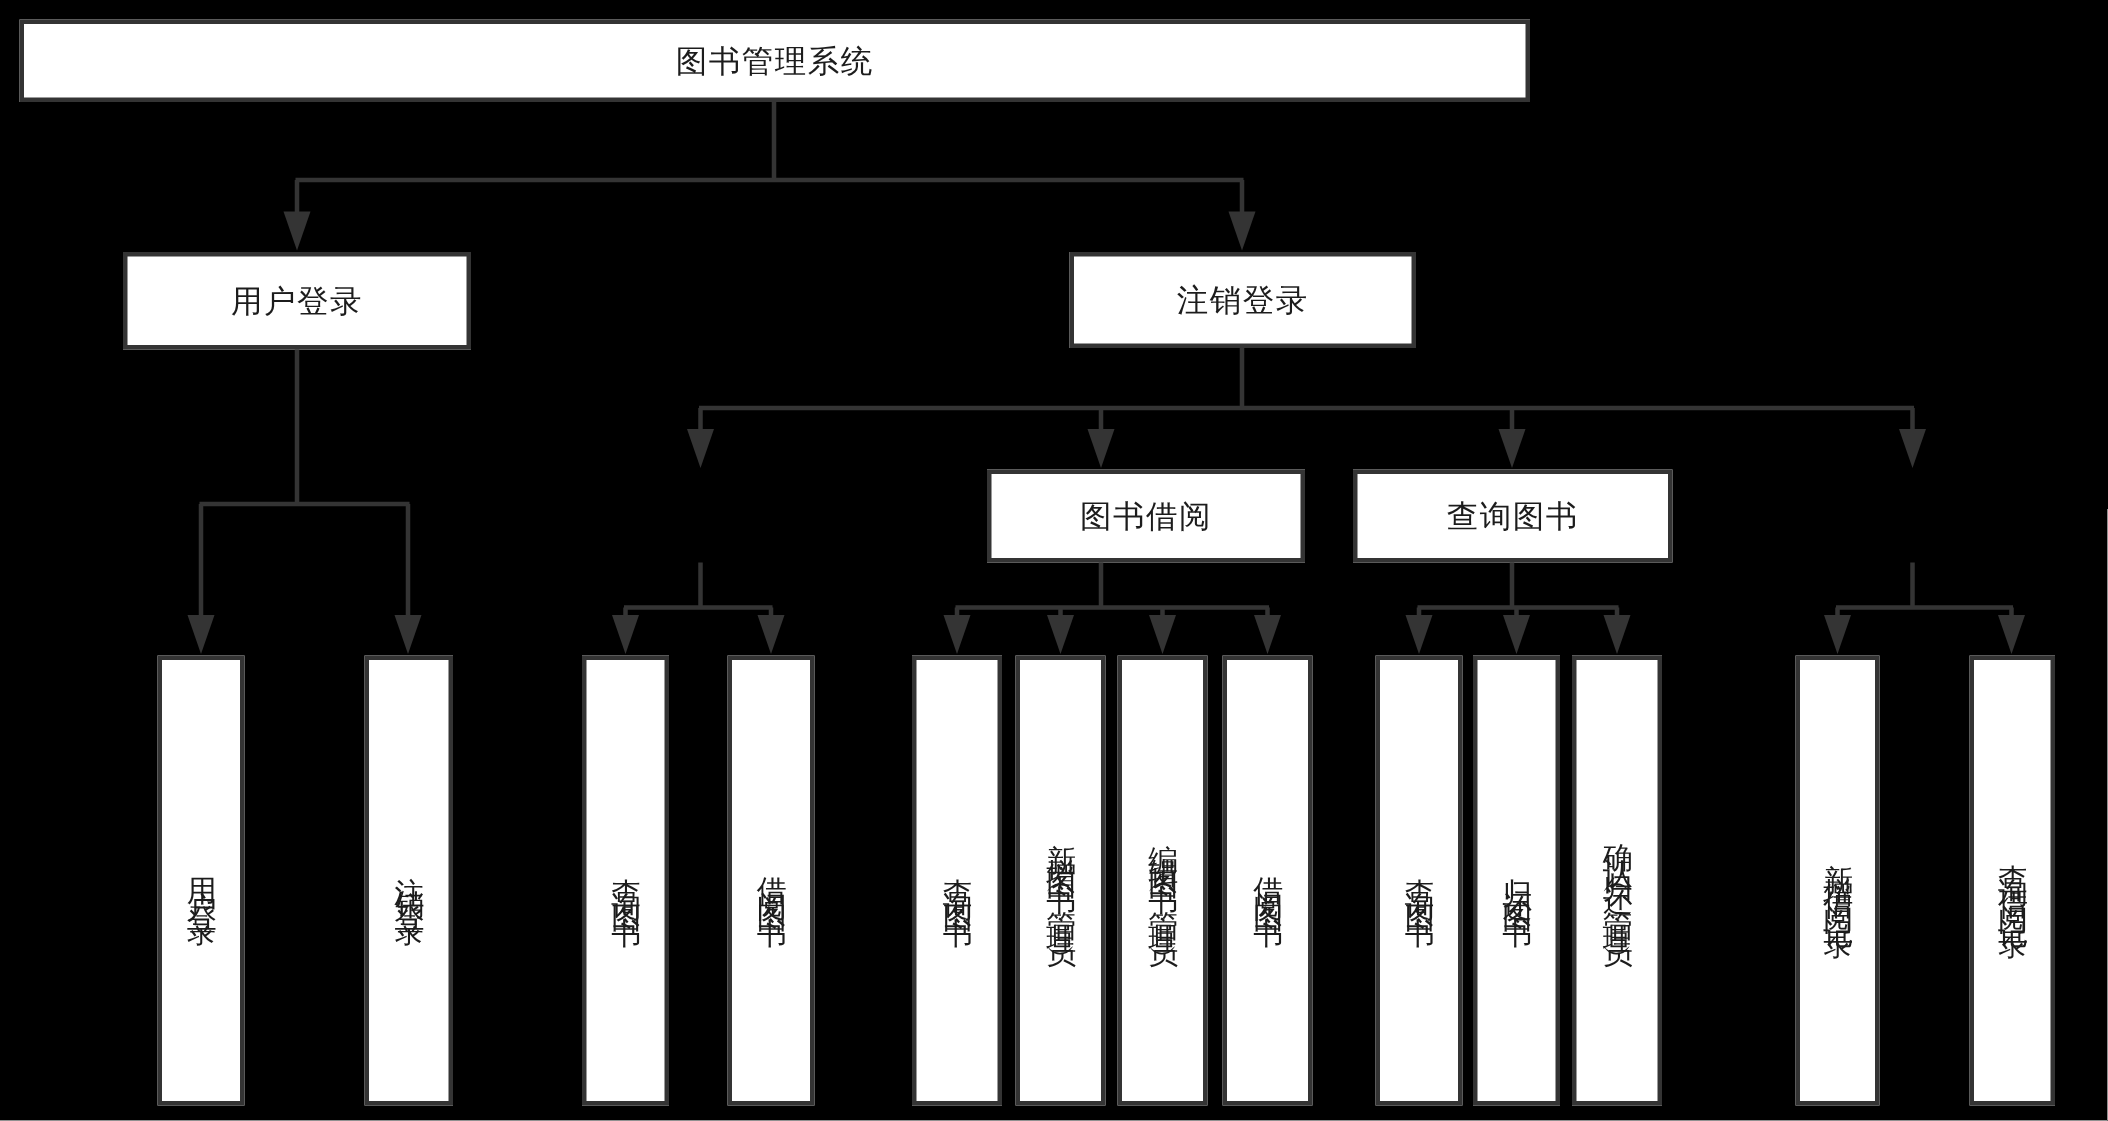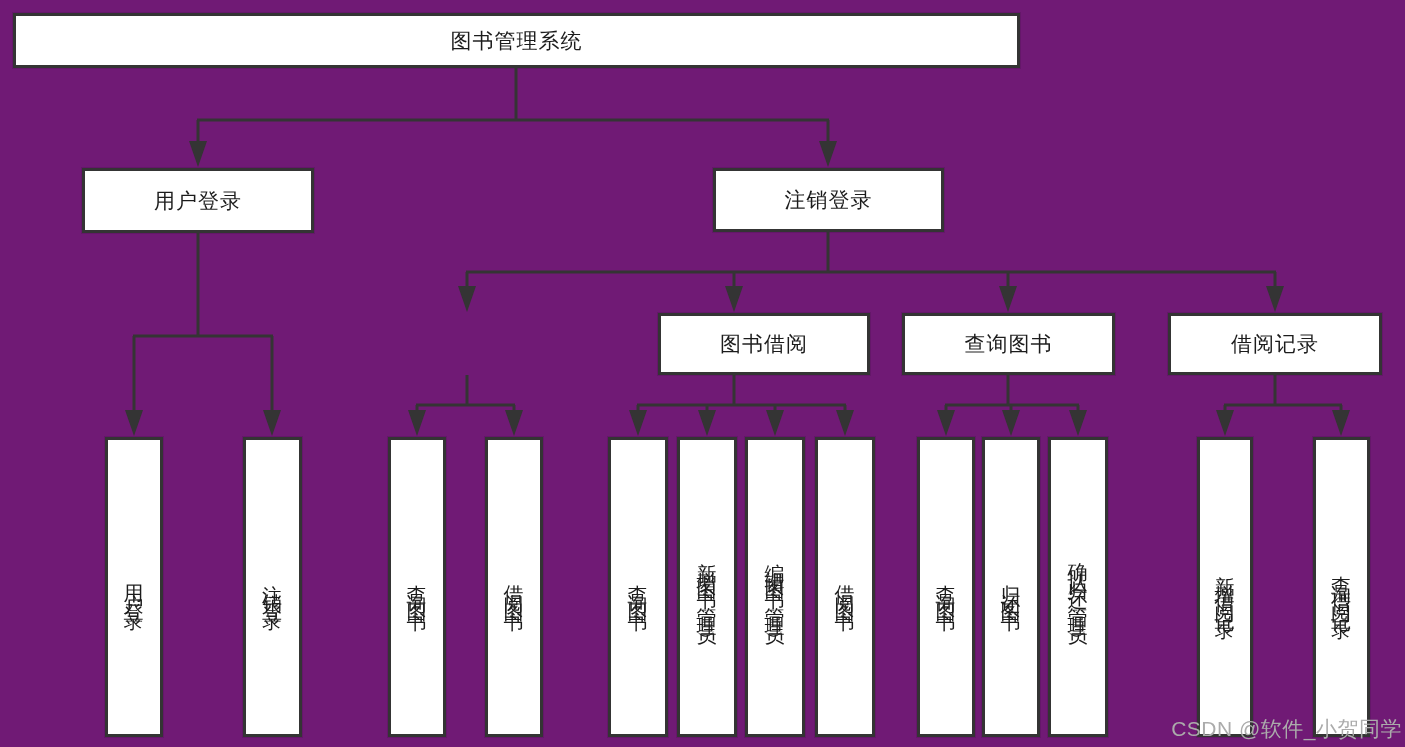--- a/index.html
+++ b/index.html
@@ -1,19 +1,19 @@
 <!DOCTYPE html>
 <html><head>
 <meta charset="utf-8">
 <style>
   html,body{margin:0;padding:0;background:#ffffff;}
   .canvas{
     position:relative;
     width:1405px;height:747px;
-    background:#701a75;
+    background:#000000;
     font-family:"Liberation Sans", sans-serif;
     overflow:hidden;
   }
   .connectors{
     position:absolute;left:0;top:0;z-index:3;pointer-events:none;
   }
   .node{
     position:absolute;
     box-sizing:border-box;
     background:#ffffff;
@@ -93,23 +93,20 @@
   <div class="node hbox" style="left:713px;top:168px;width:231px;height:64px">
     <span>注销登录</span>
   </div>
 
   <div class="node hbox" style="left:658px;top:313px;width:212px;height:62px">
     <span>图书借阅</span>
   </div>
   <div class="node hbox" style="left:902px;top:313px;width:213px;height:62px">
     <span>查询图书</span>
   </div>
-  <div class="node hbox" style="left:1168px;top:313px;width:214px;height:62px">
-    <span>借阅记录</span>
-  </div>
 
   <div class="node leaf" style="left:105px;width:58px">
     <span class="vtext">用户登录</span>
   </div>
   <div class="node leaf" style="left:243px;width:59px">
     <span class="vtext">注销登录</span>
   </div>
 
   <div class="node leaf" style="left:388px;width:58px">
     <span class="vtext">查询图书</span>
@@ -141,15 +138,14 @@
     <span class="vtext">确认归还（管理员）</span>
   </div>
 
   <div class="node leaf" style="left:1197px;width:56px">
     <span class="vtext">新增借阅记录</span>
   </div>
   <div class="node leaf" style="left:1313px;width:57px">
     <span class="vtext">查询借阅记录</span>
   </div>
 
-  <div class="watermark">CSDN @软件_小贺同学</div>
 
 </div>
 
 </body></html>

